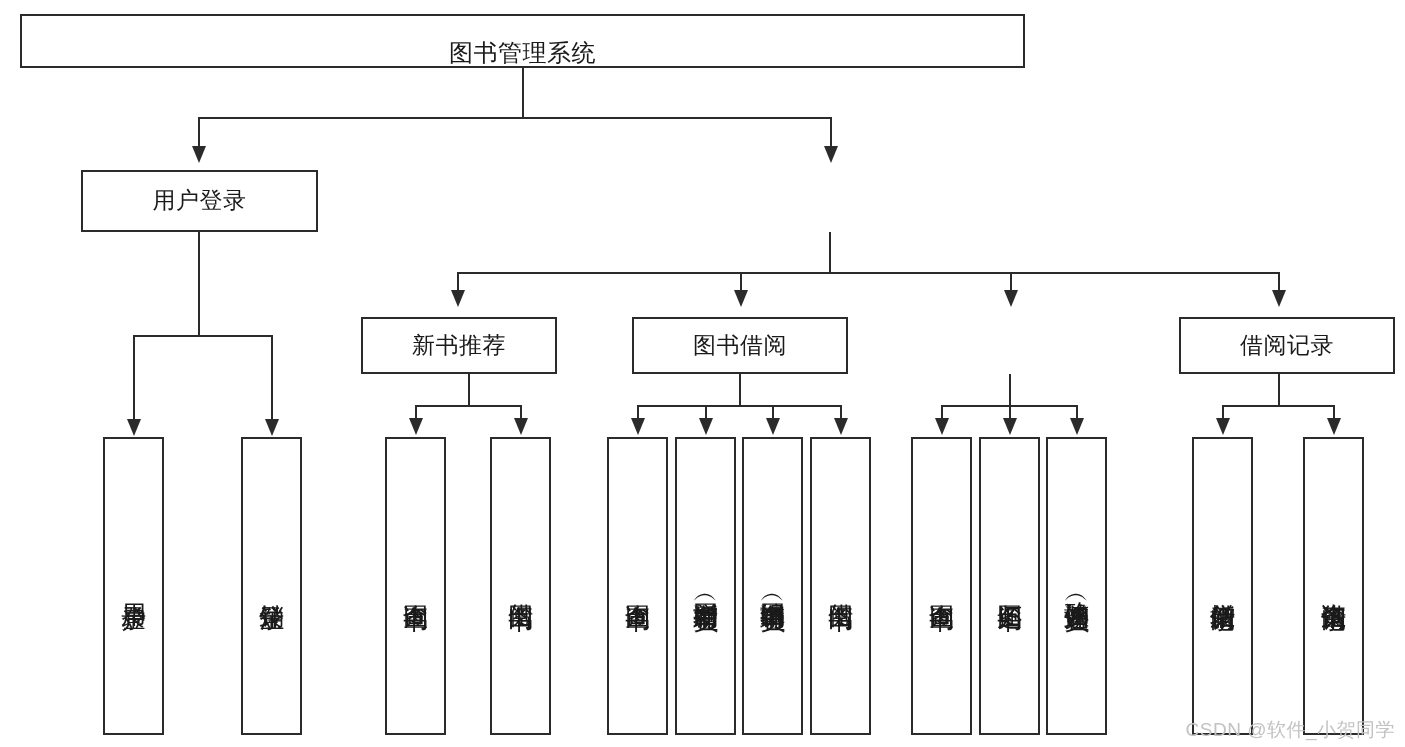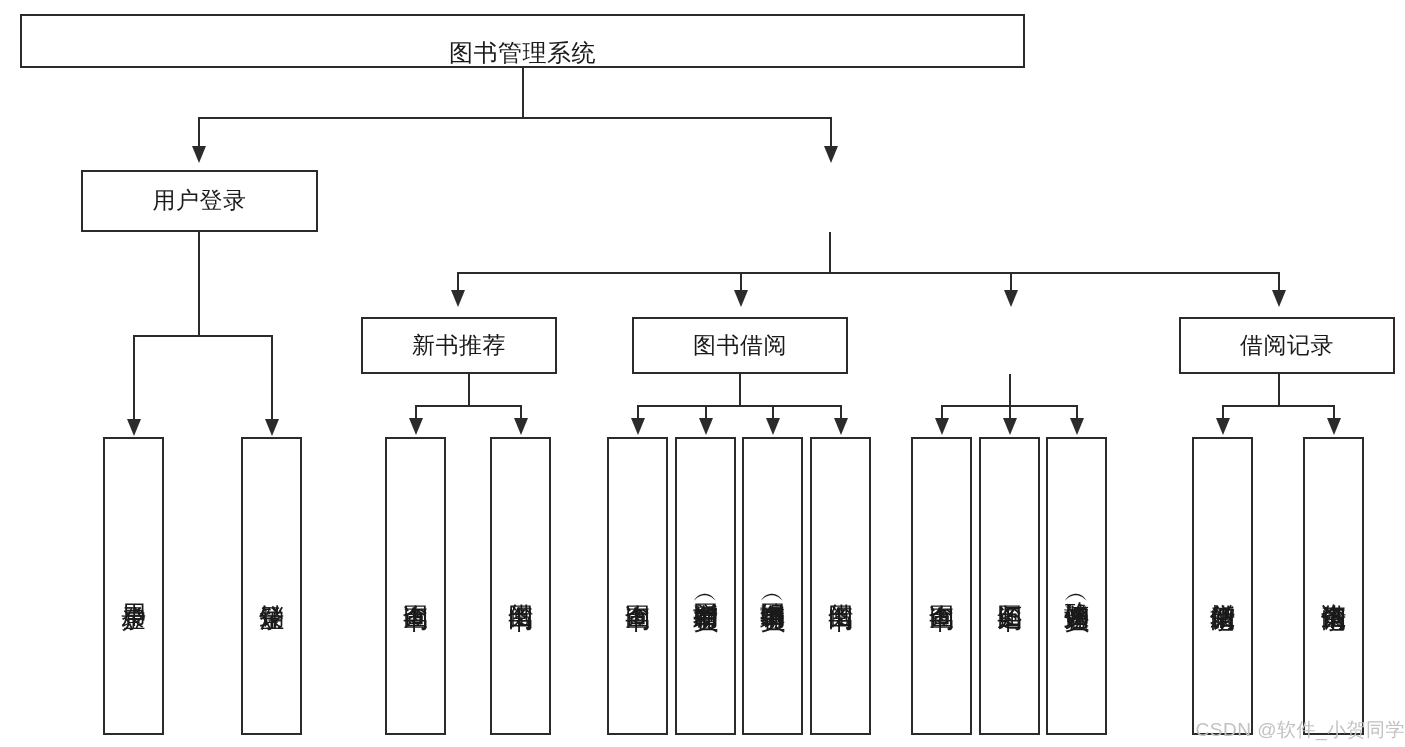--- a/index.html
+++ b/index.html
@@ -62,21 +62,21 @@
   .arrow {
     position: absolute;
     width: 0; height: 0;
     border-left: 7px solid transparent;
     border-right: 7px solid transparent;
     border-top: 17px solid #2b2b2b;
   }
   
   #watermark {
     position: absolute;
-    right: 0;
+    right: 10px;
     bottom: 4px;
     font-size: 19px;
     color: #c2c2c2;
     letter-spacing: 0.5px;
     white-space: nowrap;
     user-select: none;
   }
 </style>
 </head>
 <body>

